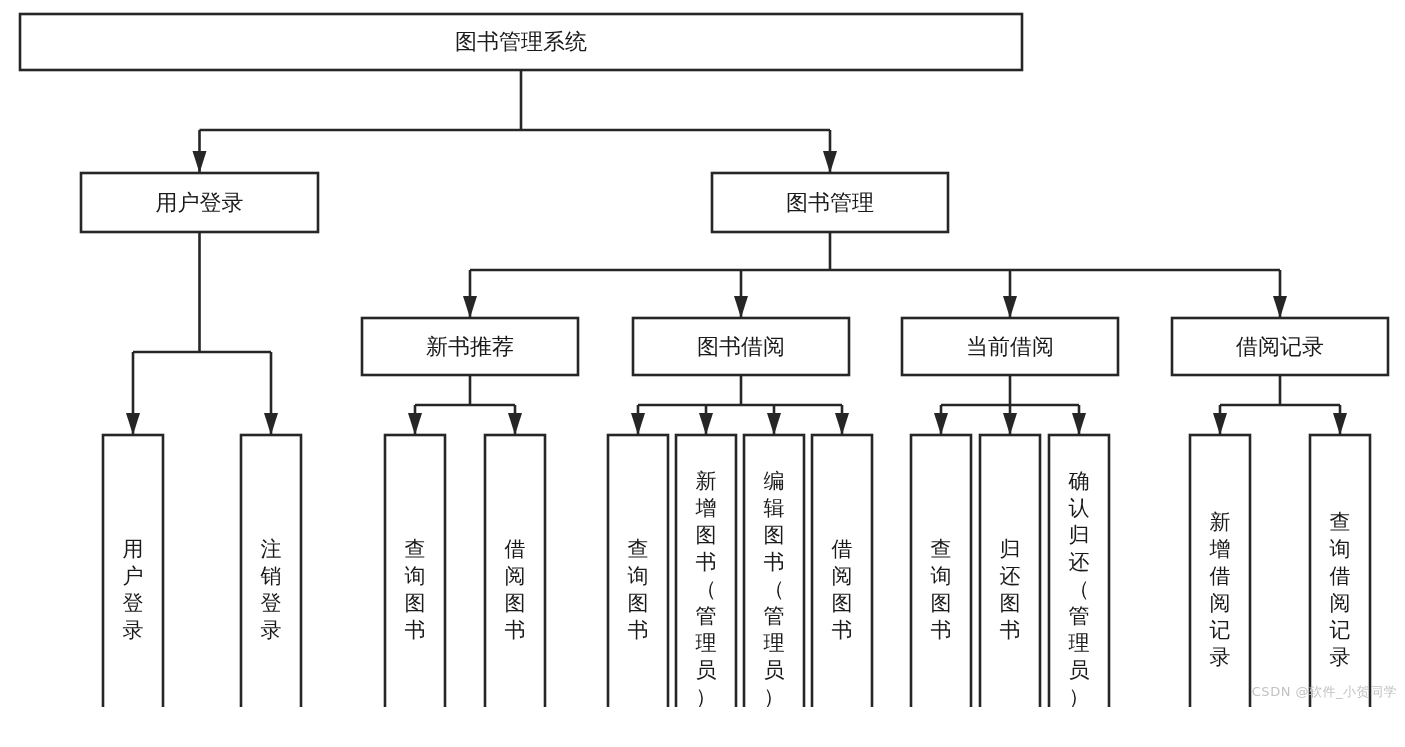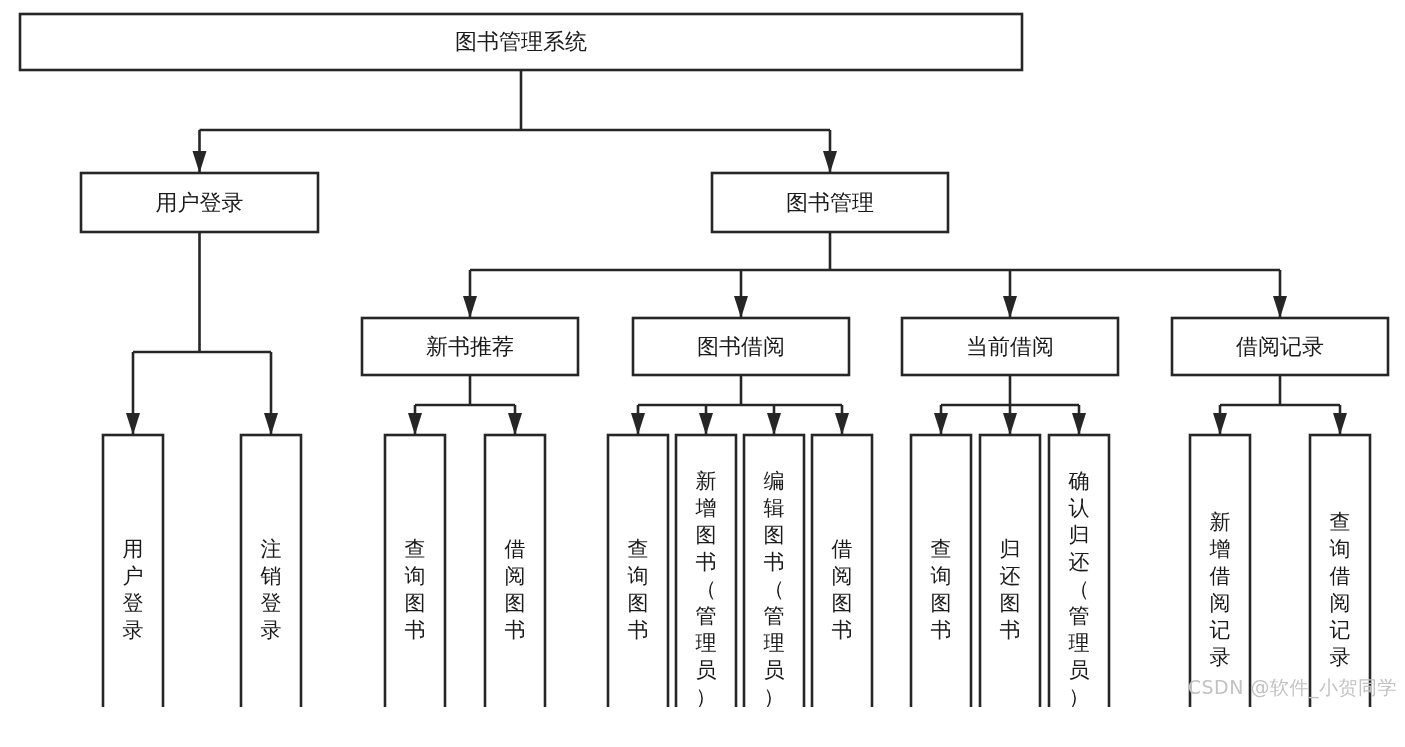--- a/index.html
+++ b/index.html
@@ -4,21 +4,21 @@
 <style>
   html,body{margin:0;padding:0;background:#ffffff;}
   body{font-family:"DejaVu Sans","Liberation Sans",sans-serif;}
   #stage{position:relative;width:1405px;height:707px;background:#ffffff;overflow:hidden;}
   #diagram{position:absolute;left:0;top:0;width:1405px;height:747px;}
   .node-box{fill:#ffffff;stroke:#262626;stroke-width:2.6;}
   .node-label{fill:#1a1a1a;font-family:"DejaVu Sans","Liberation Sans",sans-serif;font-size:22px;text-anchor:middle;dominant-baseline:middle;}
   .leaf-label{fill:#1a1a1a;font-family:"DejaVu Sans","Liberation Sans",sans-serif;font-size:21px;text-anchor:middle;}
   .link-line{stroke:#262626;stroke-width:2.6;fill:none;stroke-linecap:butt;}
   .arrow-head{fill:#262626;stroke:none;}
-  .watermark{position:absolute;right:8px;bottom:6px;color:#c2c2c2;font-size:19px;
+  .watermark{position:absolute;right:8px;bottom:6px;color:#c2c2c2;font-size:13px;
     font-family:"DejaVu Sans","Liberation Sans",sans-serif;white-space:nowrap;letter-spacing:.5px;}
 </style>
 </head>
 <body>
 
 <div id="stage">
 
   <svg id="diagram" viewBox="0 0 1405 747">
     <defs></defs>
     <g id="edges-layer">

